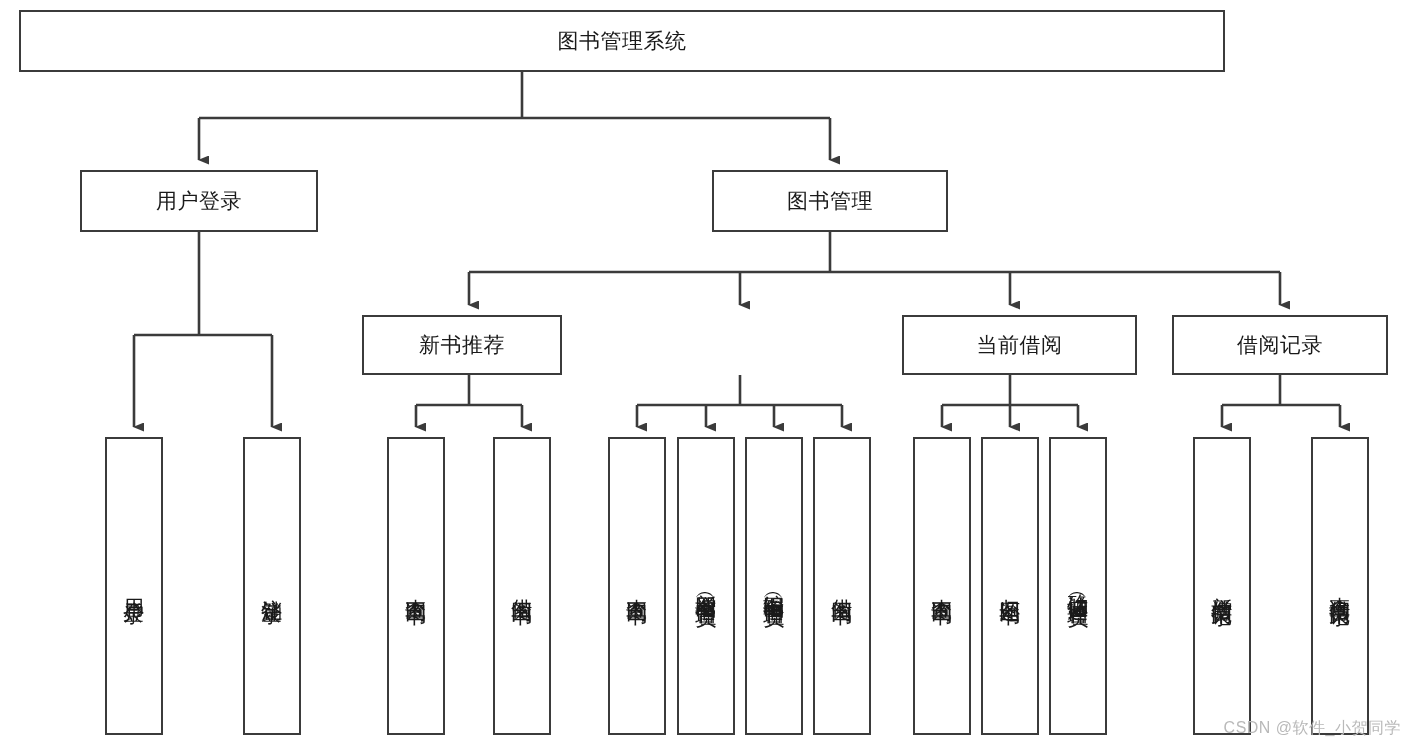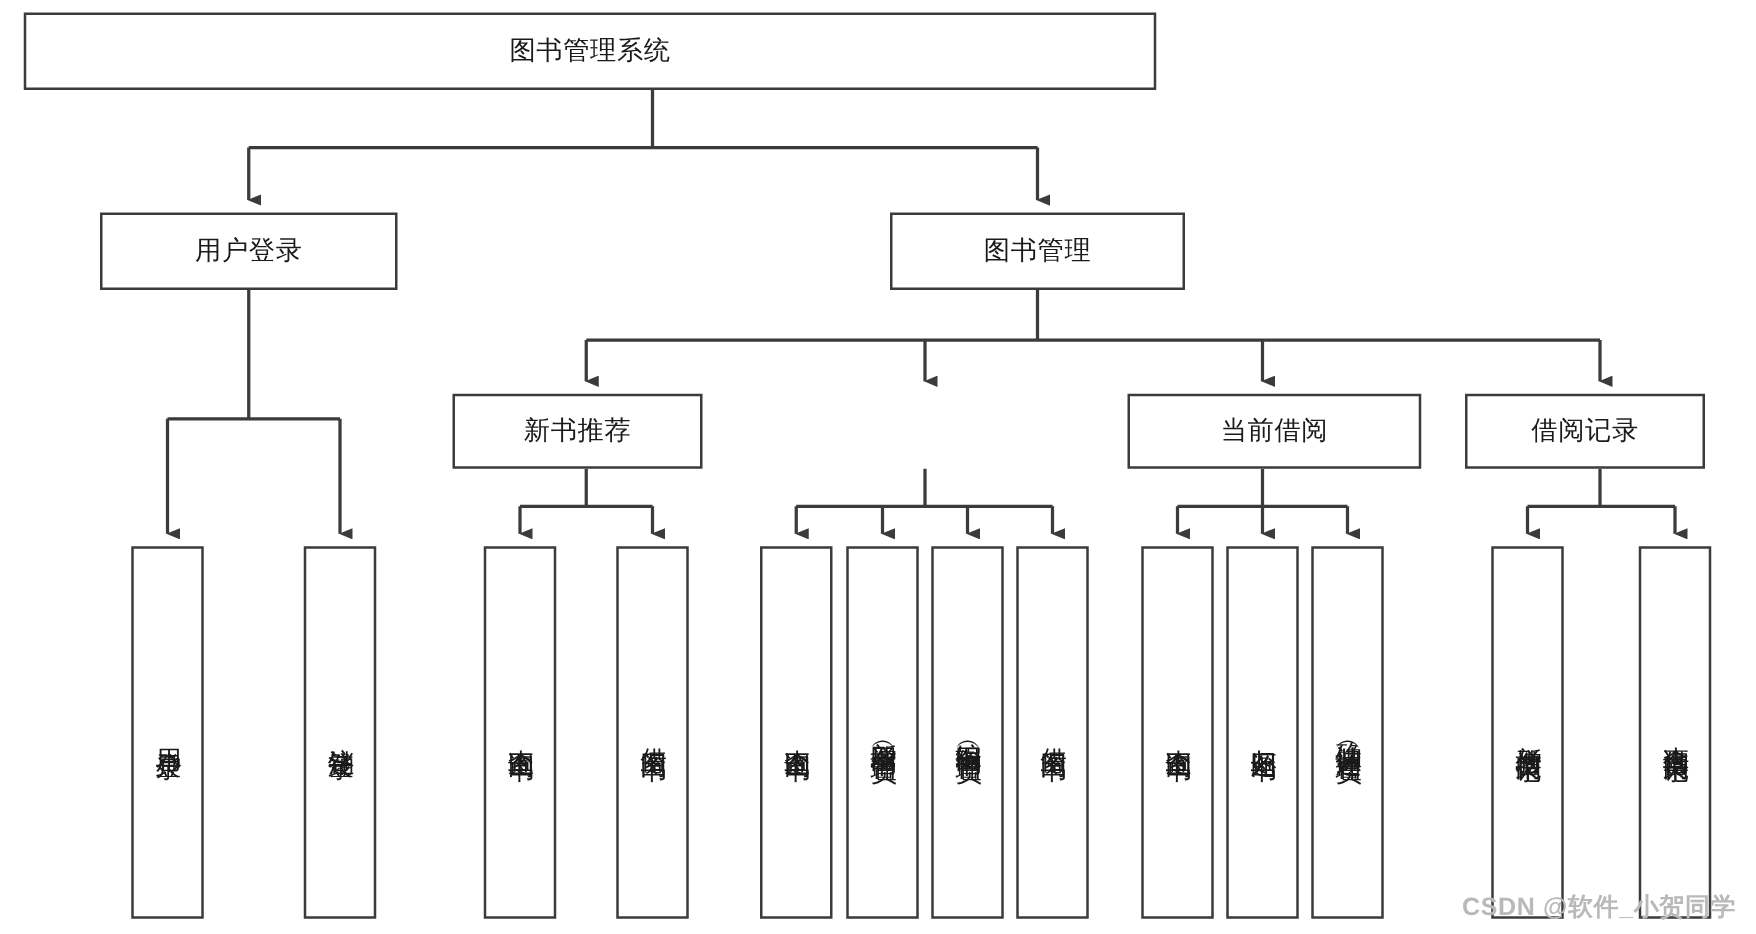--- a/index.html
+++ b/index.html
@@ -52,27 +52,26 @@
   svg.wires {
     position: absolute;
     left: 0;
     top: 0;
     width: 1405px;
     height: 747px;
     pointer-events: none;
   }
   .watermark {
     position: absolute;
-    right: 16px;
+    right: 4px;
     bottom: 8px;
-    font-size: 20px;
+    font-size: 16px;
     color: #b9b9b9;
     letter-spacing: 0.5px;
     white-space: nowrap;
-    font-weight: bold;
   }
 </style>
 </head>
 <body>
 
 <div id="canvas">
 
   <svg class="wires" viewBox="0 0 1405 747">
     <defs>
       <marker id="arrowhead" markerWidth="9" markerHeight="11" refX="4.5" refY="10" orient="auto" markerUnits="userSpaceOnUse">
@@ -116,38 +115,38 @@
       <path d="M1010,405 L1010,427" marker-end="url(#arrowhead)"></path>
       <path d="M1078,405 L1078,427" marker-end="url(#arrowhead)"></path>
 
       <path d="M1280,375 L1280,405"></path>
       <path d="M1222,405 L1340,405"></path>
       <path d="M1222,405 L1222,427" marker-end="url(#arrowhead)"></path>
       <path d="M1340,405 L1340,427" marker-end="url(#arrowhead)"></path>
     </g>
   </svg>
 
-  <div class="node h" style="left:19px; top:10px; width:906px; height:62px;">
+  <div class="node h" style="left:19px; top:10px; width:1206px; height:62px;">
     <span class="lbl">图书管理系统</span>
   </div>
 
   <div class="node h" style="left:80px; top:170px; width:238px; height:62px;">
     <span class="lbl">用户登录</span>
   </div>
   <div class="node h" style="left:712px; top:170px; width:236px; height:62px;">
     <span class="lbl">图书管理</span>
   </div>
 
   <div class="node h" style="left:362px; top:315px; width:200px; height:60px;">
     <span class="lbl">新书推荐</span>
   </div>
   <div class="node h" style="left:902px; top:315px; width:235px; height:60px;">
     <span class="lbl">当前借阅</span>
   </div>
-  <div class="node h" style="left:1172px; top:315px; width:192px; height:60px;">
+  <div class="node h" style="left:1172px; top:315px; width:216px; height:60px;">
     <span class="lbl">借阅记录</span>
   </div>
 
   <div class="node v" style="left:105px; top:437px; width:58px; height:298px;">
     <span class="lbl">用户登录</span>
   </div>
   <div class="node v" style="left:243px; top:437px; width:58px; height:298px;">
     <span class="lbl">注销登录</span>
   </div>
 

